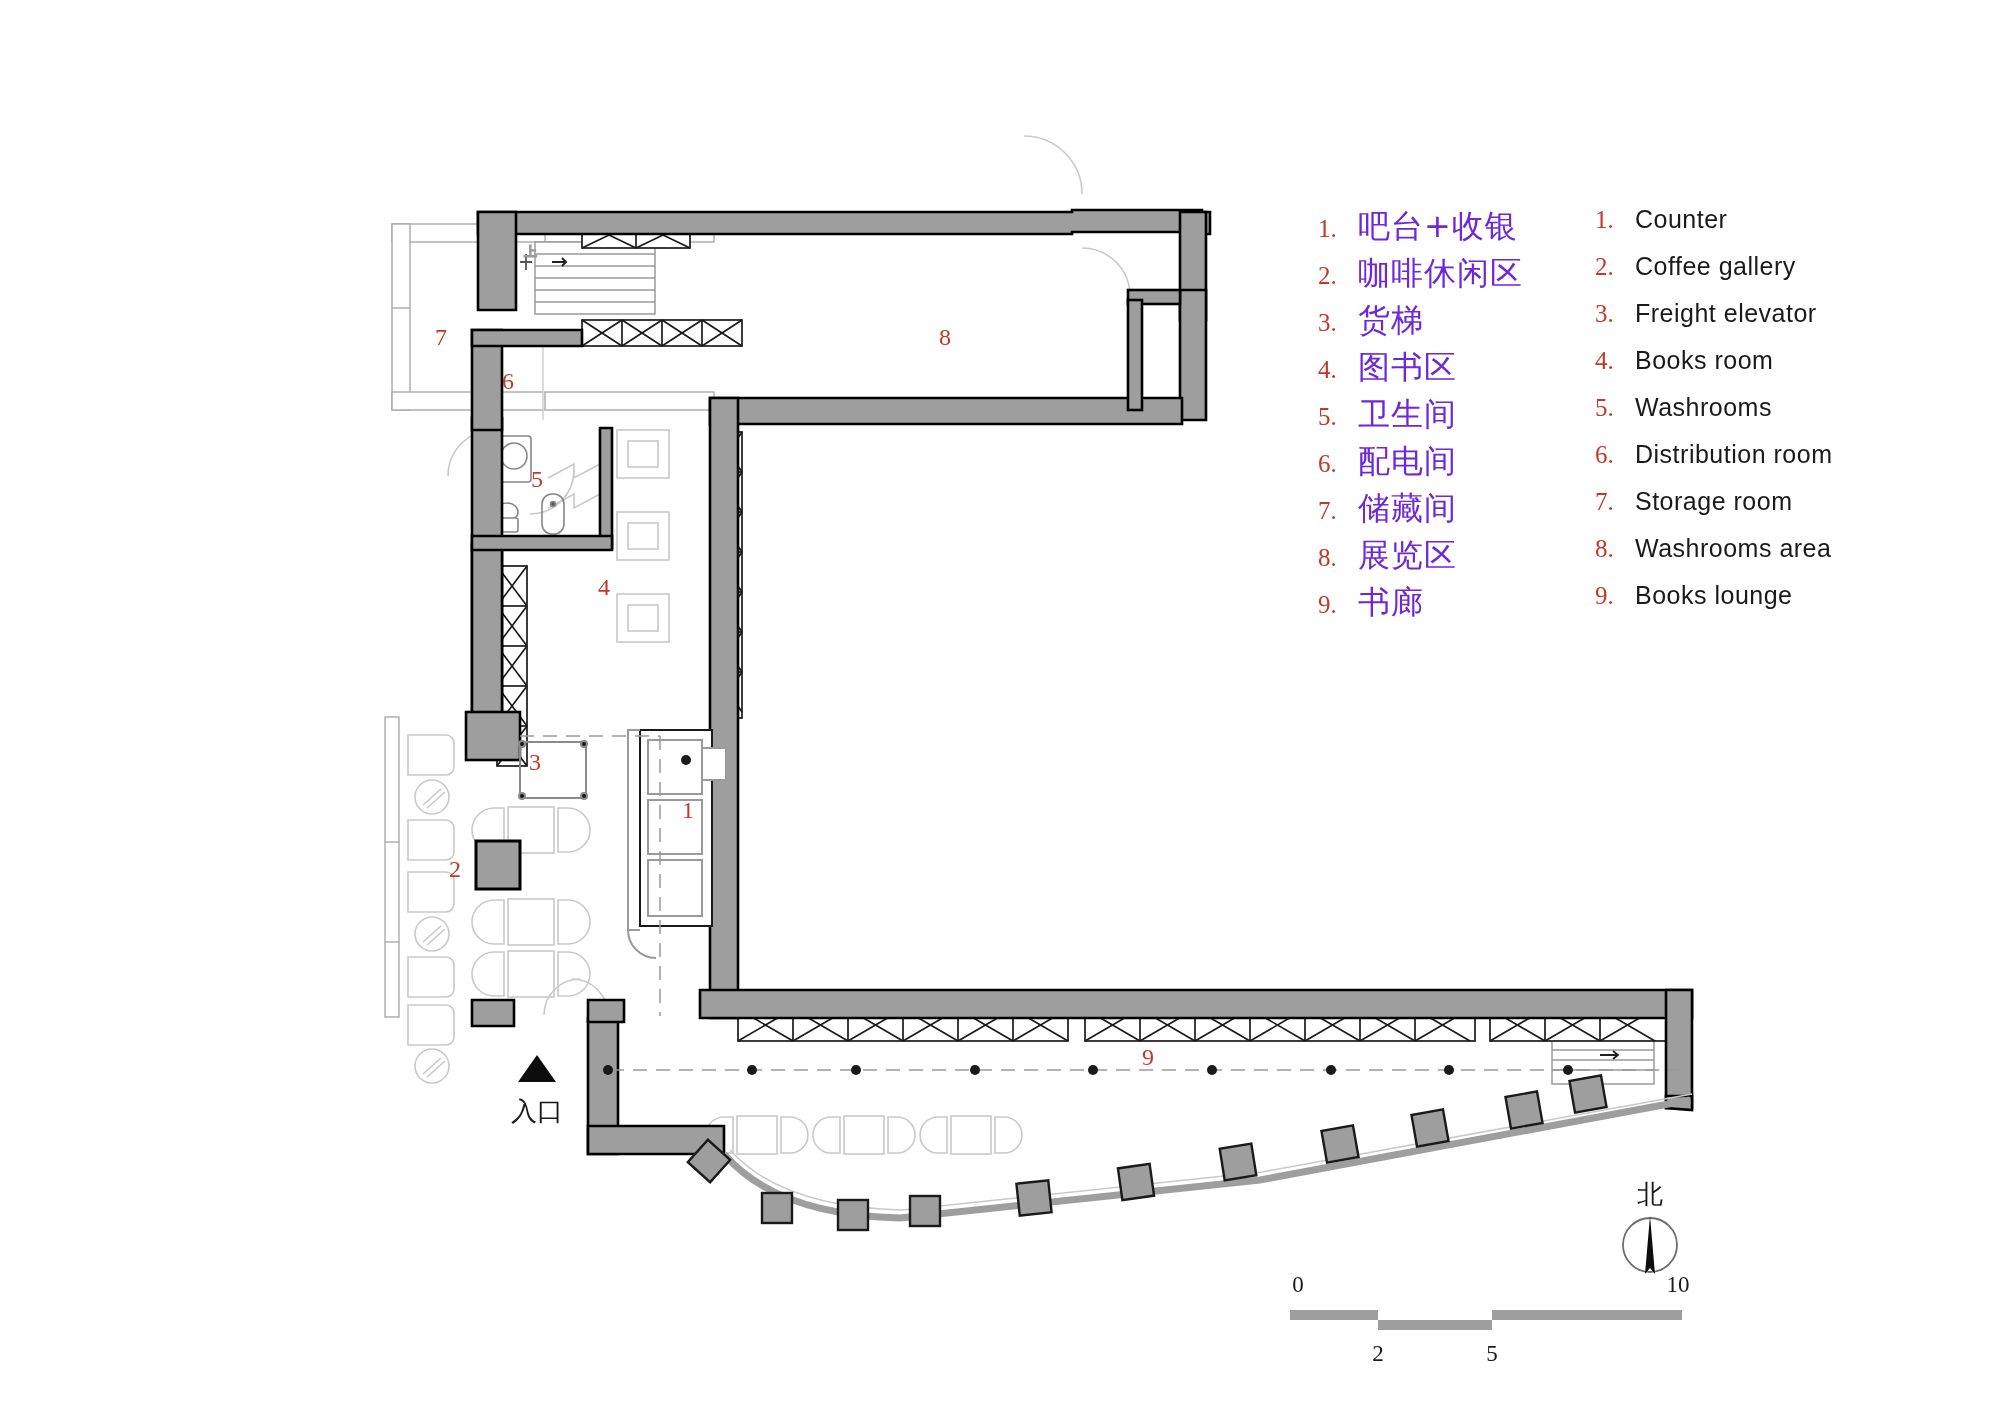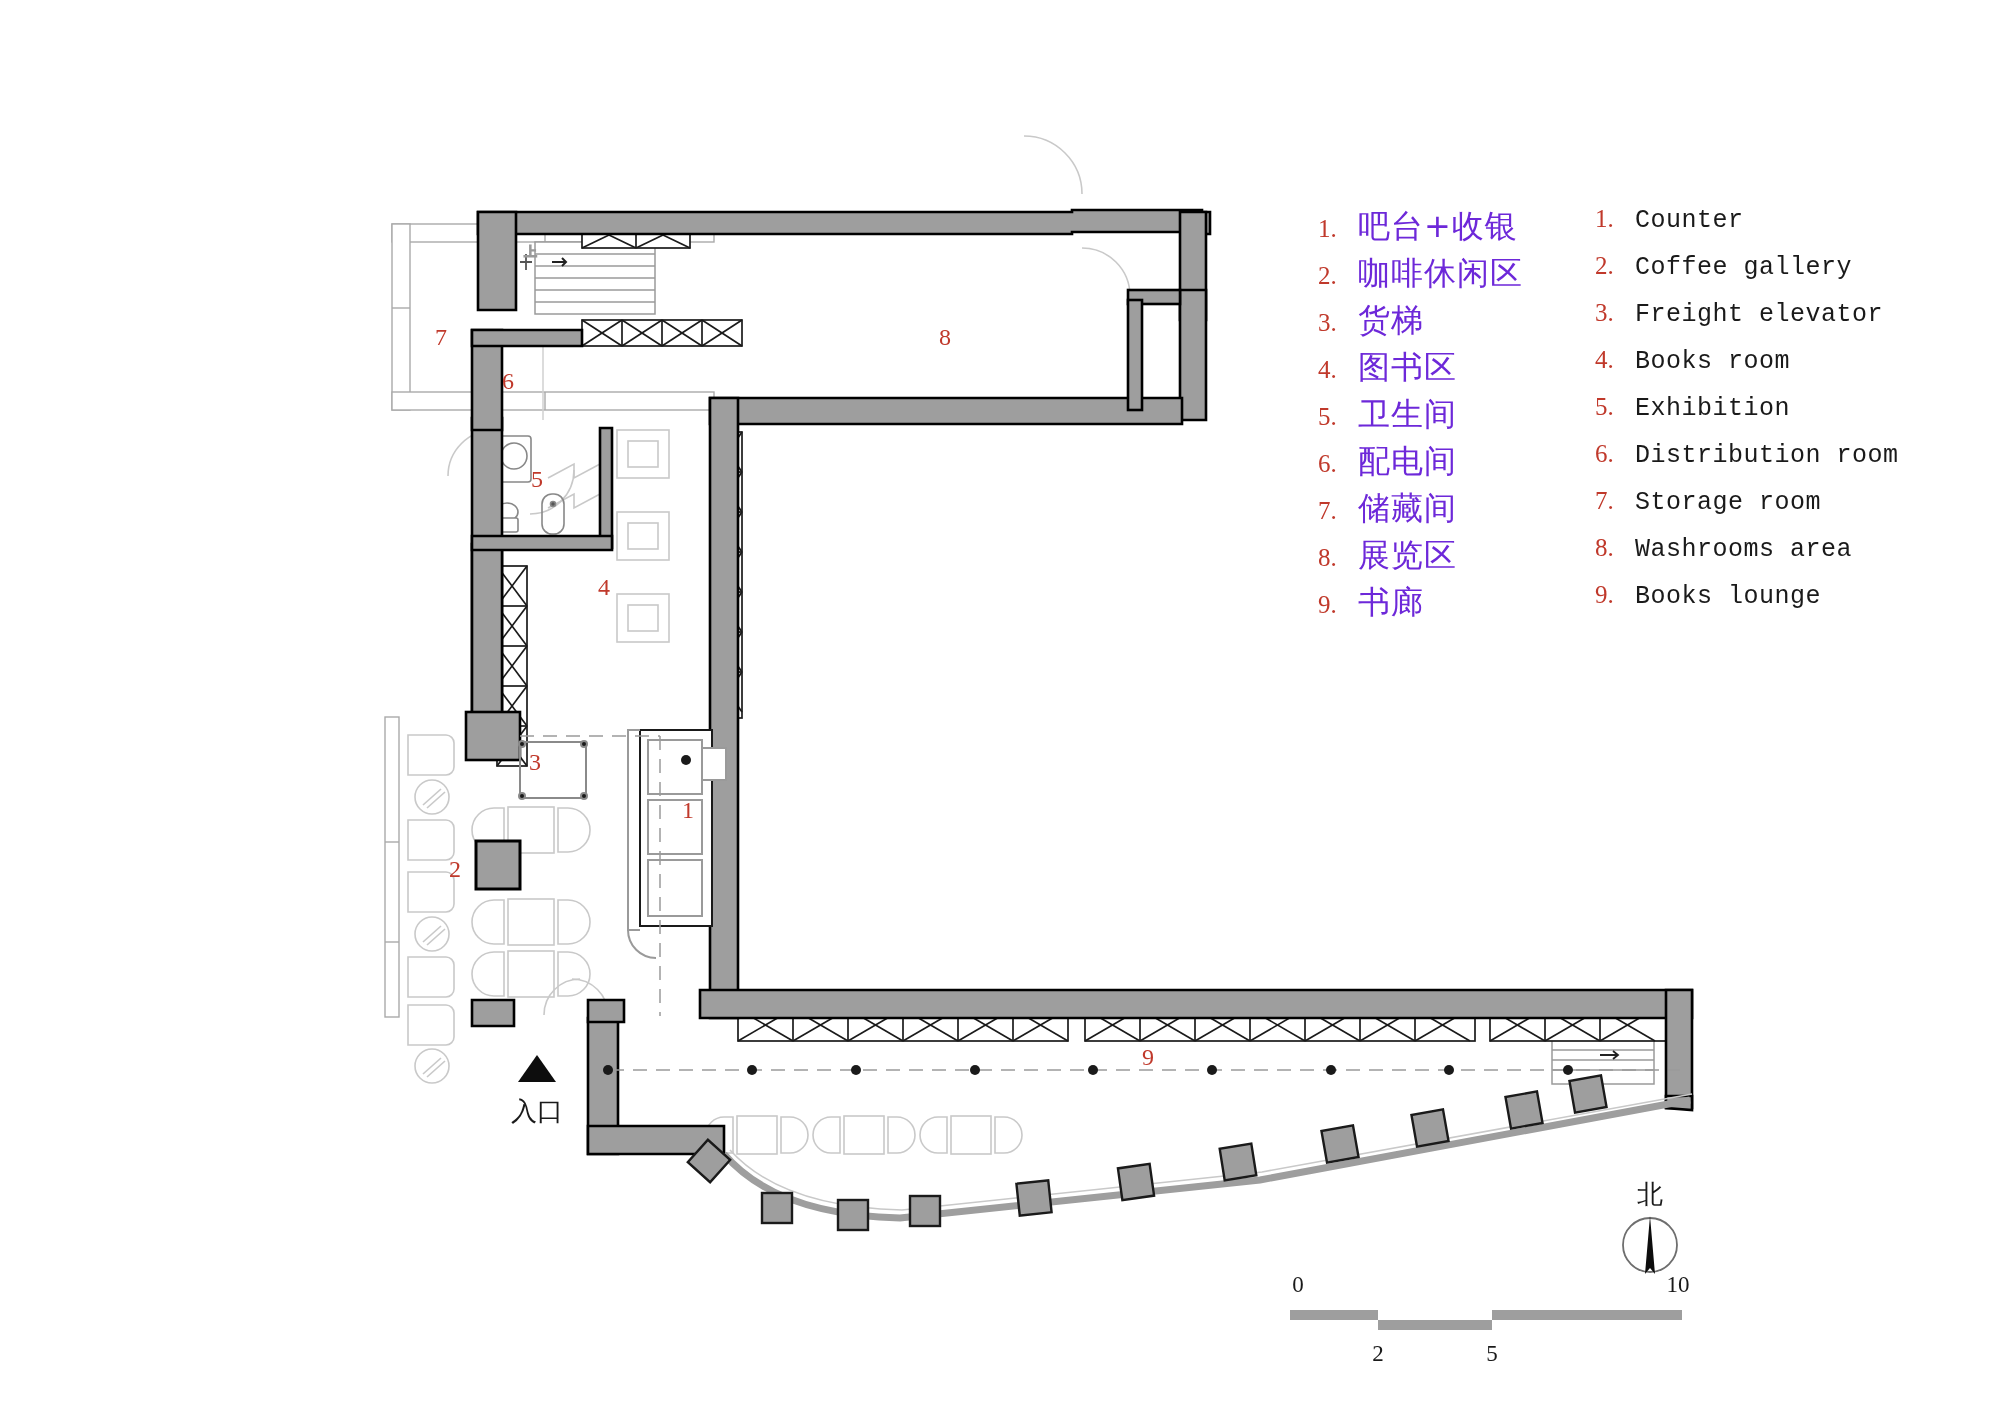--- a/index.html
+++ b/index.html
@@ -43,21 +43,21 @@
   }
   .legend-label-cn {
     color: #6d28d9;
     font-size: 32px;
     font-family: "DejaVu Sans", "Liberation Sans", sans-serif;
     letter-spacing: 1px;
   }
   .legend-label-en {
     color: #1a1a1a;
     font-size: 25px;
-    font-family: Liberation Mono, monospace;
+    font-family: Liberation Sans, sans-serif;
     letter-spacing: 0.5px;
   }
   .legend-col.en .legend-num {
     width: 40px;
   }
 
   
   #plan-wrap {
     position: absolute;
     left: 0;
@@ -140,21 +140,21 @@
     <div class="legend-row">
       <span class="legend-num">3.</span>
       <span class="legend-label-en">Freight elevator</span>
     </div>
     <div class="legend-row">
       <span class="legend-num">4.</span>
       <span class="legend-label-en">Books room</span>
     </div>
     <div class="legend-row">
       <span class="legend-num">5.</span>
-      <span class="legend-label-en">Exhibition</span>
+      <span class="legend-label-en">Washrooms</span>
     </div>
     <div class="legend-row">
       <span class="legend-num">6.</span>
       <span class="legend-label-en">Distribution room</span>
     </div>
     <div class="legend-row">
       <span class="legend-num">7.</span>
       <span class="legend-label-en">Storage room</span>
     </div>
     <div class="legend-row">

